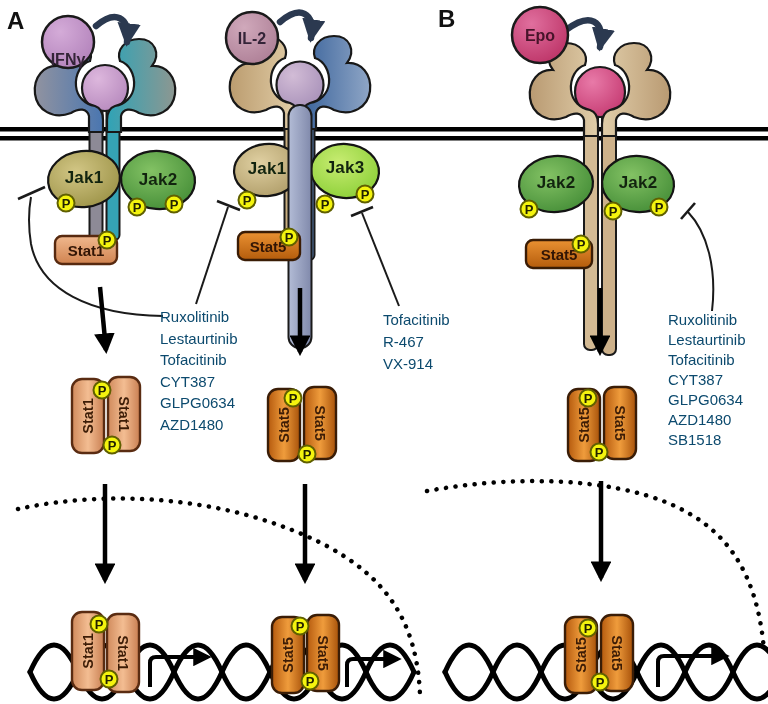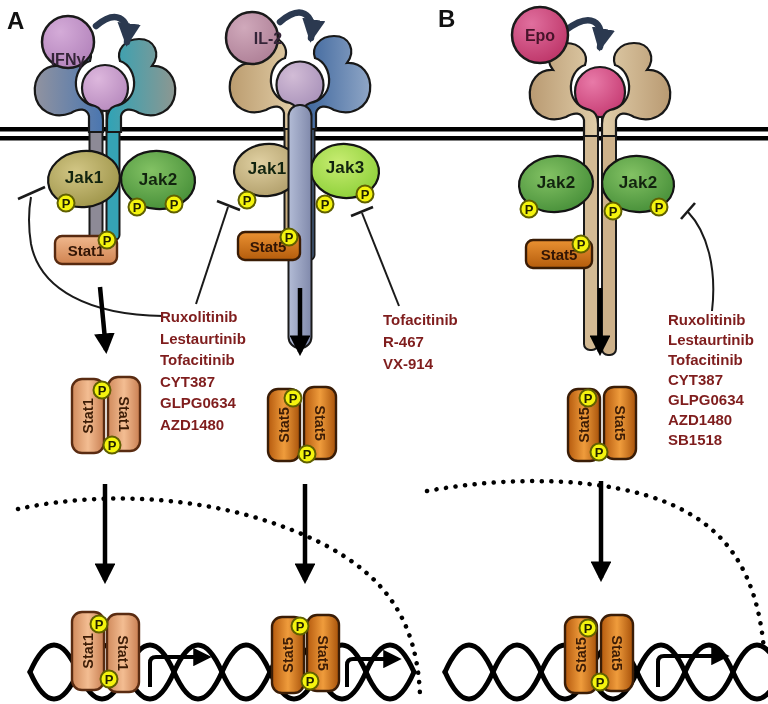--- a/index.html
+++ b/index.html
@@ -20,21 +20,21 @@
   .bar-lbl{font-size:14.5px;color:#3c1c06;}
   .rotL{transform:translate(-50%,-50%) rotate(-90deg);}
   .rotR{transform:translate(-50%,-50%) rotate(90deg);}
   .p-badge{
     position:absolute;transform:translate(-50%,-50%);
     width:19px;height:19px;border-radius:50%;
     background:#f4f40e;border:2px solid #606000;box-sizing:border-box;
     color:#222200;font-weight:bold;font-size:13px;line-height:14px;
     display:flex;align-items:center;justify-content:center;
   }
-  .drugs{position:absolute;font-size:15px;font-weight:700;color:#7f1d1d;}
+  .drugs{position:absolute;font-size:15px;font-weight:400;color:#0c4a6e;}
   .drugs div{line-height:21.5px;}
   .drugs.mid div{line-height:22px;}
   .drugs.right div{line-height:20px;}
 </style>
 </head>
 <body>
 
 <div id="stage">
 
 <svg id="art" width="768" height="704" viewBox="0 0 768 704">
@@ -245,21 +245,21 @@
     <circle cx="68" cy="42" r="26" fill="url(#gLigIfng)"></circle>
     <circle cx="252" cy="38" r="26" fill="url(#gLigIl2)"></circle>
     <circle cx="540" cy="35" r="28" fill="url(#gLigEpo)"></circle>
   </g>
 </svg>
 
 <div class="panel-letter" style="left:7px;top:7px">A</div>
 <div class="panel-letter" style="left:438px;top:5px">B</div>
 
 <div class="lbl ligand-lbl" style="left:68px;top:60px">IFNγ</div>
-<div class="lbl ligand-lbl" style="left:268px;top:39px">IL-2</div>
+<div class="lbl ligand-lbl" style="left:252px;top:39px">IL-2</div>
 <div class="lbl ligand-lbl epo-lbl" style="left:540px;top:36px">Epo</div>
 
 <div class="lbl jak-lbl" style="left:84px;top:178px">Jak1</div>
 <div class="lbl jak-lbl" style="left:158px;top:180px">Jak2</div>
 <div class="lbl jak-lbl" style="left:267px;top:169px">Jak1</div>
 <div class="lbl jak-lbl" style="left:345px;top:168px">Jak3</div>
 <div class="lbl jak-lbl" style="left:556px;top:183px">Jak2</div>
 <div class="lbl jak-lbl" style="left:638px;top:183px">Jak2</div>
 
 <div class="lbl statbox-lbl" style="left:86px;top:250px">Stat1</div>

